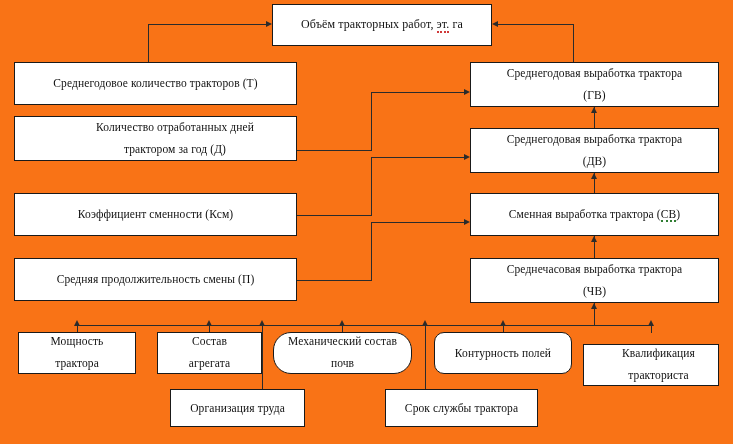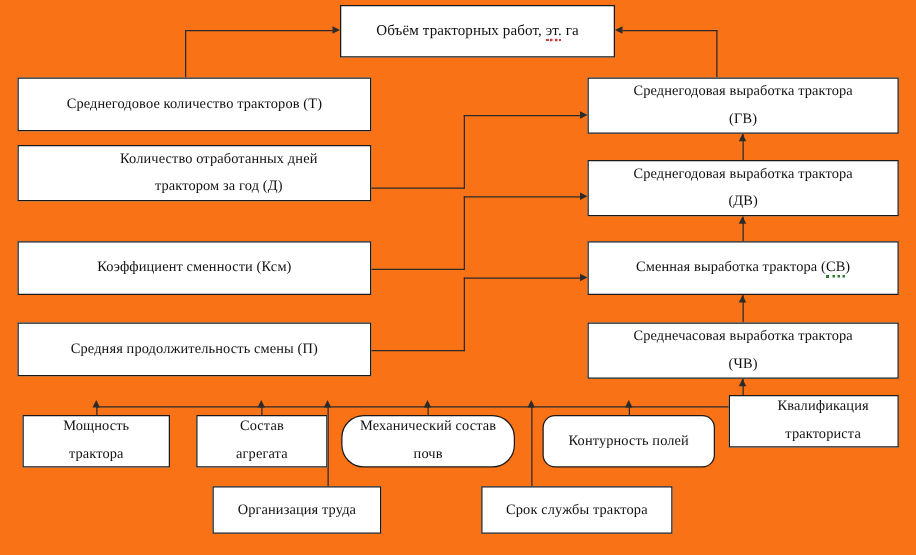--- a/index.html
+++ b/index.html
@@ -160,21 +160,21 @@
     <span class="txt">
       <span>Механический состав</span><br>
       <span>почв</span>
     </span>
   </div>
 
   <div class="node" style="left:434px; top:332px; width:138px; height:42px;border-radius:10px;">
     <span class="txt">Контурность полей</span>
   </div>
 
-  <div class="node two-line" style="left:583px; top:316px; width:136px; height:42px;padding-left:20px;">
+  <div class="node two-line" style="left:583px; top:344px; width:136px; height:42px;padding-left:20px;">
     <span class="txt">
       <span>Квалификация</span><br>
       <span>тракториста</span>
     </span>
   </div>
 
   <div class="node" style="left:170px; top:389px; width:135px; height:38px;">
     <span class="txt">Организация труда</span>
   </div>
 

